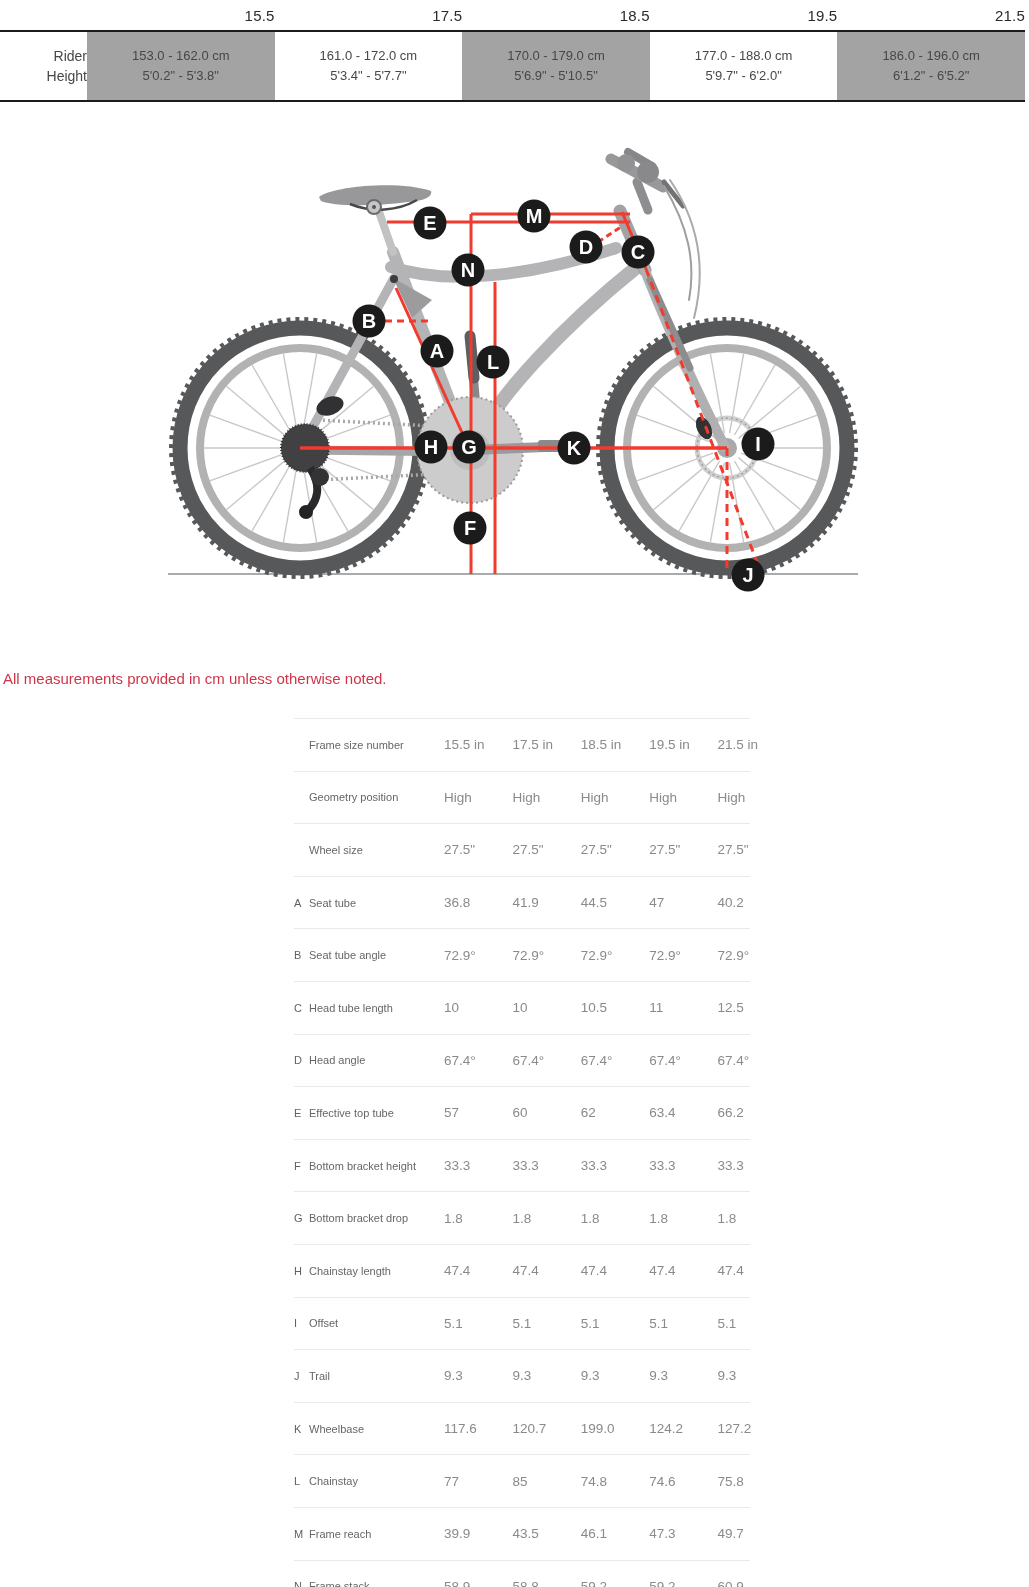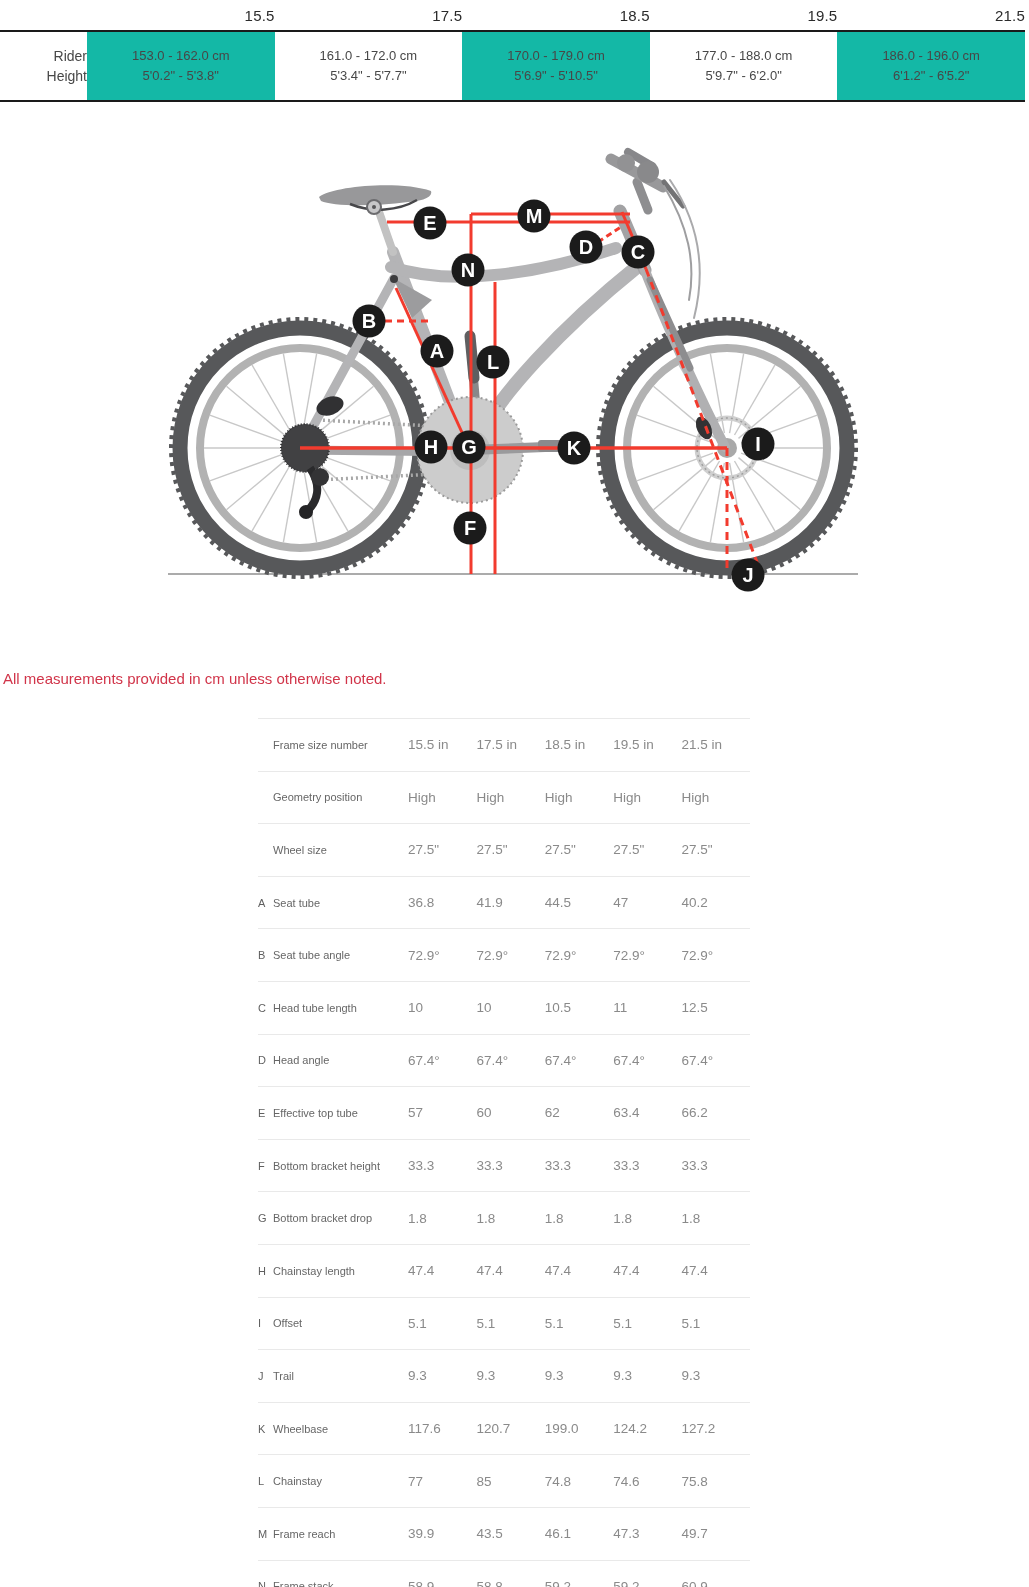--- a/index.html
+++ b/index.html
@@ -9,32 +9,32 @@
     -webkit-font-smoothing:antialiased;
   }
   
   .size-table{position:absolute;top:0;left:0;width:1025px;}
   .size-row{display:grid;grid-template-columns:87px repeat(5,187.6px);}
   .size-row.hdr{height:30px;align-items:center;border-bottom:2px solid #1a1a1a;}
   .size-h{text-align:right;font-size:15px;color:#2b2b2b;letter-spacing:.2px;}
   .size-row.bdy{border-bottom:2px solid #1a1a1a;}
   .size-cell{height:68px;display:flex;flex-direction:column;justify-content:center;
     text-align:center;font-size:13px;color:#474747;line-height:20px;}
-  .size-cell.shaded{background:#14b8a6;}
+  .size-cell.shaded{background:#a3a3a3;}
   .rider-label{font-size:14px;color:#474747;line-height:20px;display:flex;
     flex-direction:column;justify-content:center;padding-left:4px;text-align:right;}
   
   #bike-svg{position:absolute;top:100px;left:0;}
   .marker-letter{fill:#ffffff;font-family:"Liberation Sans",sans-serif;
     font-weight:bold;font-size:20px;}
   
   .note{position:absolute;top:670px;left:3px;font-size:15px;color:#d13449;}
   
   .geo-table{position:absolute;top:718px;left:258px;width:492px;}
-  .geo-row{display:flex;align-items:center;height:51.6px;border-top:1px solid #e9e9e9;}
+  .geo-row{display:flex;align-items:center;height:51.6px;border-top:1px solid #e9e9e9;margin-left:36px;}
   .geo-letter{width:15px;flex:none;font-size:11px;color:#5f5f5f;}
   .geo-label{width:135px;flex:none;font-size:11px;color:#666666;}
   .geo-val{width:68.4px;flex:none;font-size:13.5px;color:#8a8a8a;}
 </style>
 </head>
 <body>
 
 <div class="size-table">
   <div class="size-row hdr">
     <div class="size-h"></div>

